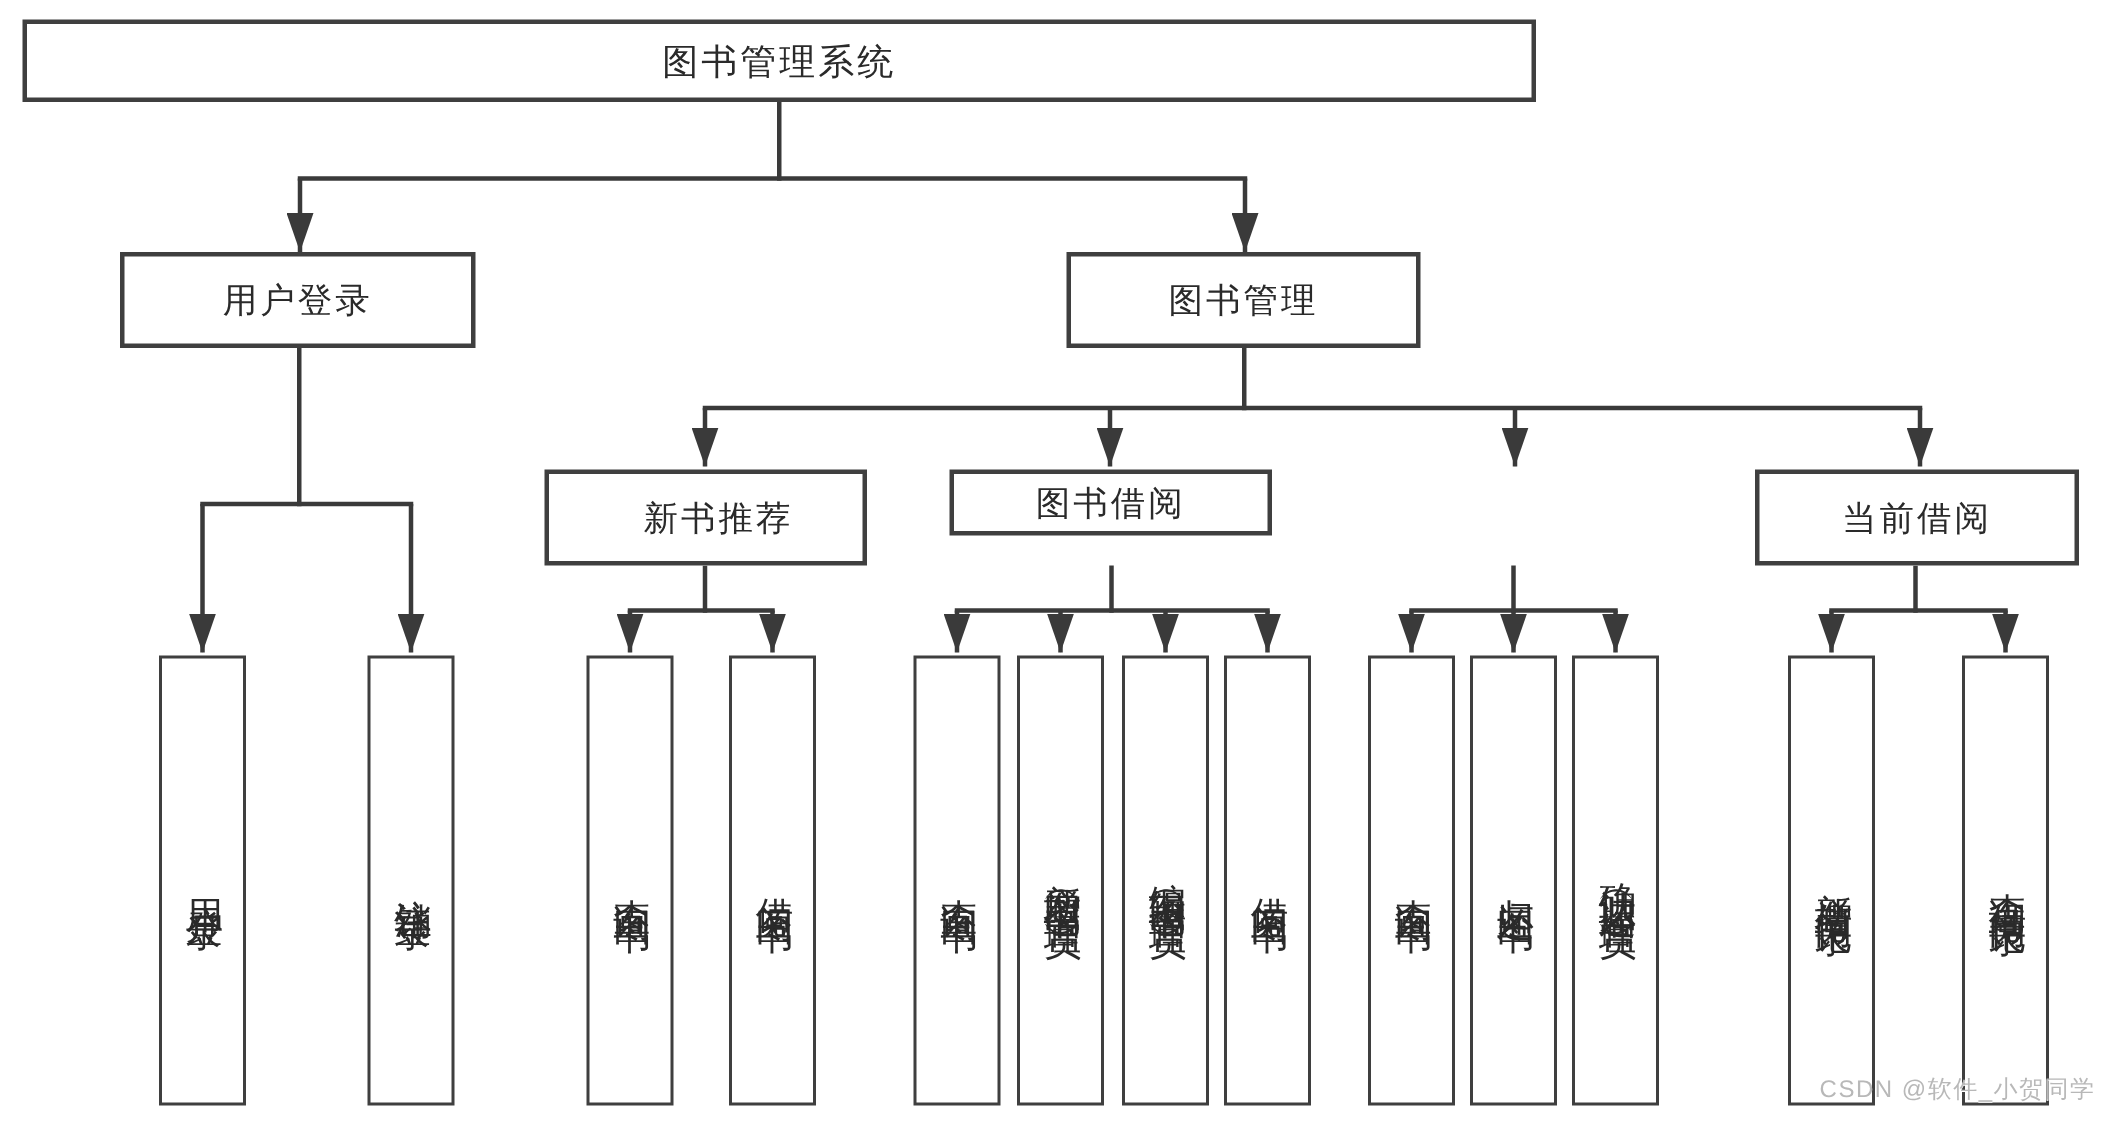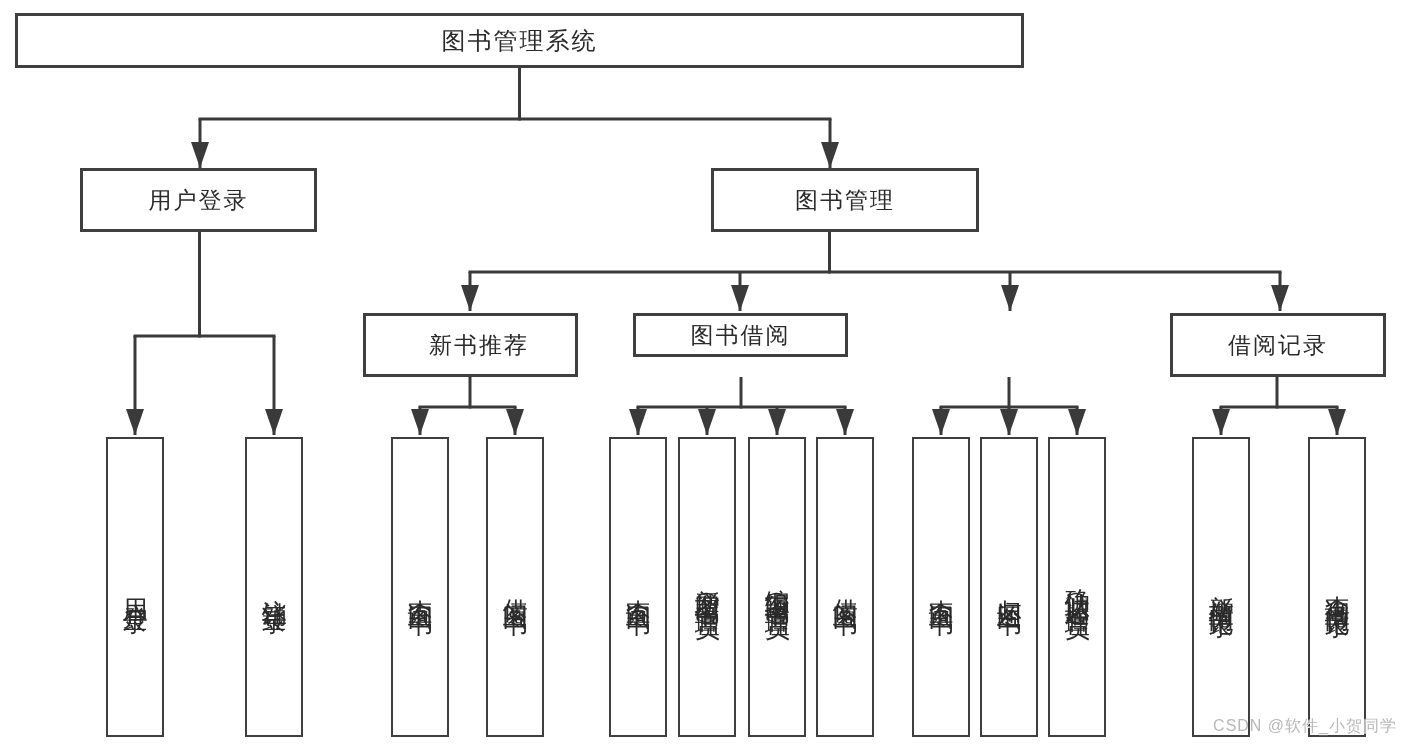--- a/index.html
+++ b/index.html
@@ -105,25 +105,25 @@
       <path d="M1277 377 V408.5"></path>
       <path d="M1219.5 407 H1338.5"></path>
       <path d="M1221 407 V435" marker-end="url(#arrow)"></path>
       <path d="M1337 407 V435" marker-end="url(#arrow)"></path>
     </g>
   </svg>
 
   <div class="node h-root" style="left:15px;top:13px;width:1009px;height:55px;">图书管理系统</div>
 
   <div class="node h-box" style="left:80px;top:168px;width:237px;height:64px;">用户登录</div>
-  <div class="node h-box" style="left:711px;top:168px;width:268px;height:64px;">图书管理</div>
+  <div class="node h-box" style="left:711px;top:168px;width:236px;height:64px;">图书管理</div>
 
   <div class="node h-box" style="left:363px;top:313px;width:215px;height:64px;padding-left:17px;">新书推荐</div>
   <div class="node h-box" style="left:633px;top:313px;width:215px;height:44px;">图书借阅</div>
-  <div class="node h-box" style="left:1170px;top:313px;width:216px;height:64px;">借阅记录</div>
+  <div class="node h-box" style="left:1170px;top:313px;width:216px;height:64px;">当前借阅</div>
 
   <div class="node leaf" style="left:106px;top:437px;width:58px;height:300px;">用户登录</div>
   <div class="node leaf" style="left:245px;top:437px;width:58px;height:300px;">注销登录</div>
 
   <div class="node leaf" style="left:391px;top:437px;width:58px;height:300px;">查询图书</div>
   <div class="node leaf" style="left:486px;top:437px;width:58px;height:300px;">借阅图书</div>
 
   <div class="node leaf" style="left:609px;top:437px;width:58px;height:300px;">查询图书</div>
   <div class="node leaf" style="left:678px;top:437px;width:58px;height:300px;">新增图书（管理员）</div>
   <div class="node leaf" style="left:748px;top:437px;width:58px;height:300px;">编辑图书（管理员）</div>

